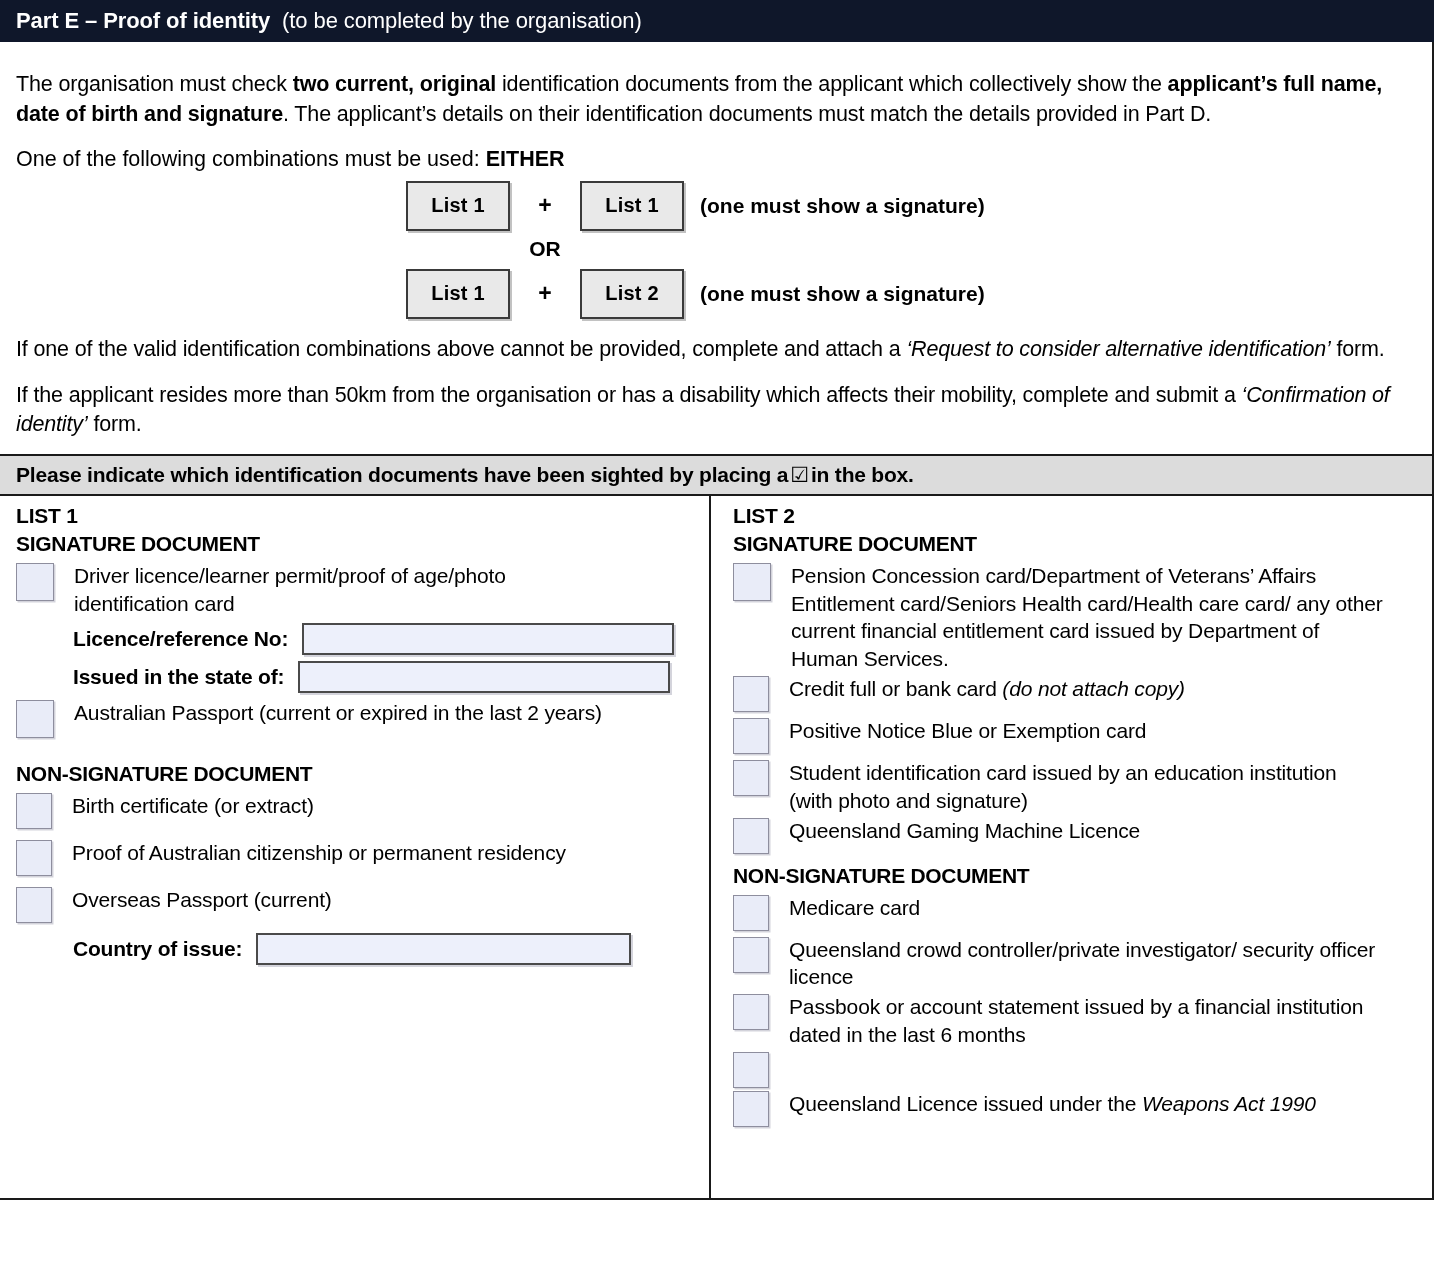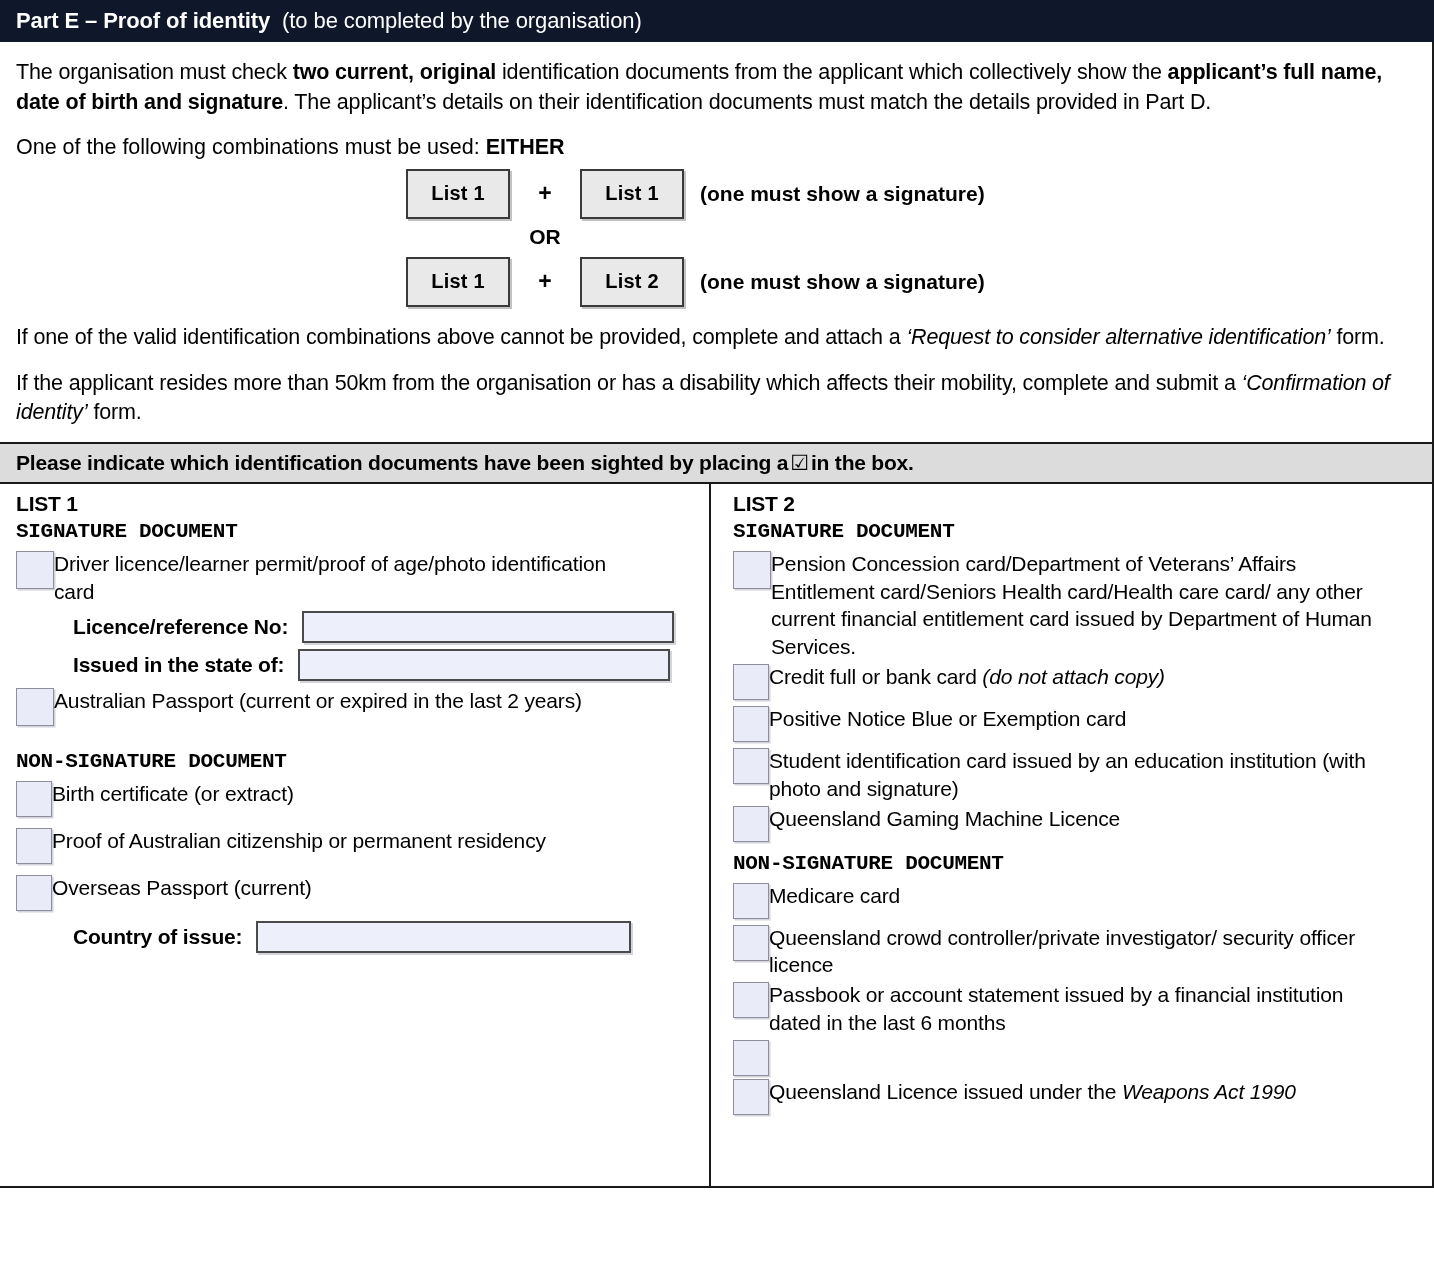--- a/index.html
+++ b/index.html
@@ -32,21 +32,21 @@
     padding: 0 0 0 16px;
     font-size: 22px;
     letter-spacing: -0.1px;
   }
   .part-header .bold { font-weight: bold; }
   .part-header .reg { font-weight: normal; margin-left: 12px; }
 
   
   .intro {
     border-right: 2px solid #1a1a1a;
-    padding: 16px 22px 14px 16px;
+    padding: 28px 22px 14px 16px;
   }
   .intro p {
     margin: 0 0 16px 0;
     font-size: 21.5px;
     line-height: 1.38;
     letter-spacing: -0.15px;
   }
   .intro p:last-child { margin-bottom: 0; }
   .intro b { font-weight: bold; }
   .intro i { font-style: italic; }
@@ -134,21 +134,20 @@
     font-weight: bold;
     font-size: 21px;
     line-height: 1.35;
     letter-spacing: -0.2px;
   }
   .sub-head {
     font-weight: bold;
     font-size: 21px;
     line-height: 1.35;
     letter-spacing: -0.3px;
-    font-family: Liberation Mono, monospace;
   }
   .sub-head.spaced { margin-top: 22px; }
   .sub-head.spaced2 { margin-top: 8px; }
 
   
   .cb-item {
     display: flex;
     align-items: flex-start;
   }
   .cb-item .cbox {
@@ -158,20 +157,21 @@
     background: #e9ecf8;
     border: 1px solid #8e8e9e;
     box-shadow: 1.5px 1.5px 0 rgba(175,175,190,0.55);
     margin-top: 2px;
   }
   .cb-item .cbox.narrow { width: 36px; height: 36px; }
   .cb-item .cb-label {
     font-size: 21px;
     line-height: 1.33;
     letter-spacing: -0.15px;
+    padding-left: 20px;
     padding-top: 1px;
   }
   .cb-item .cb-label i { font-style: italic; }
 
   
   .field-row {
     display: flex;
     align-items: center;
     margin: 6px 0 0 0;
   }

